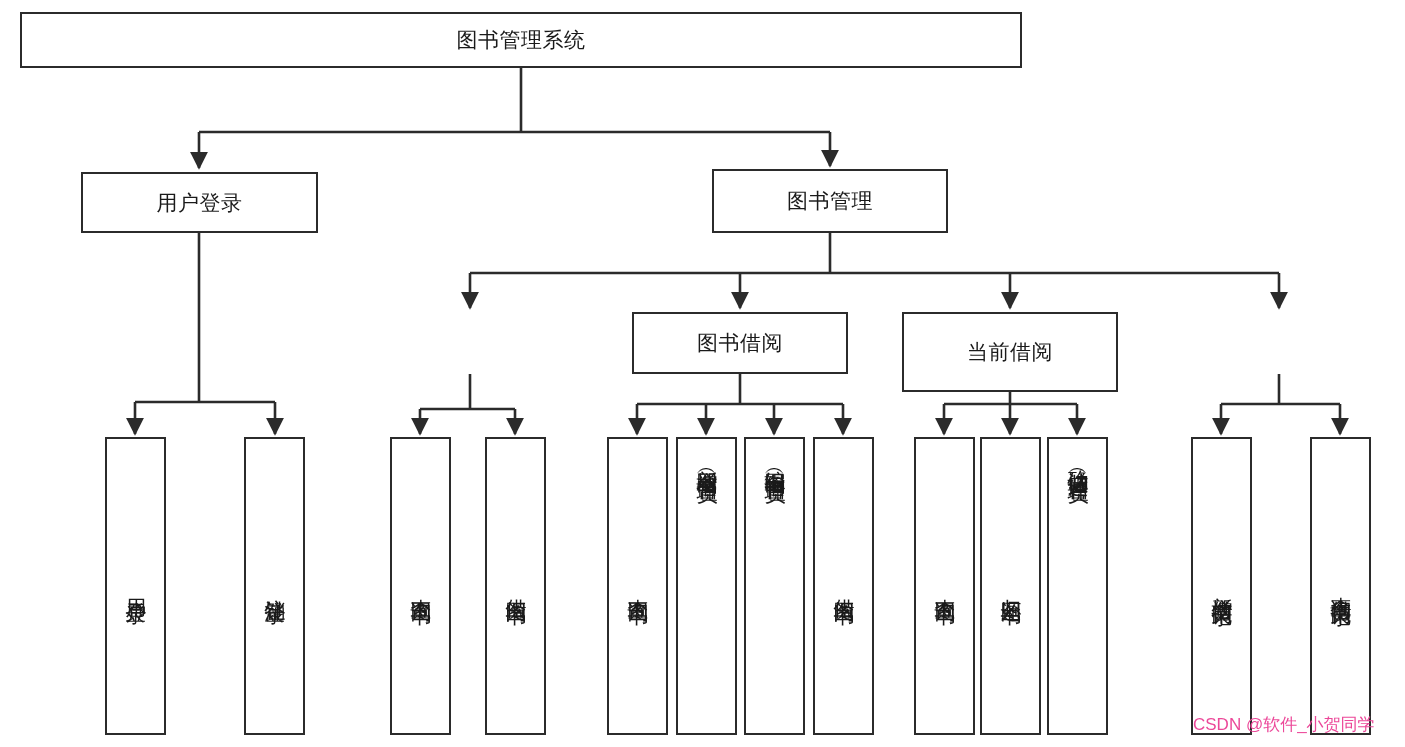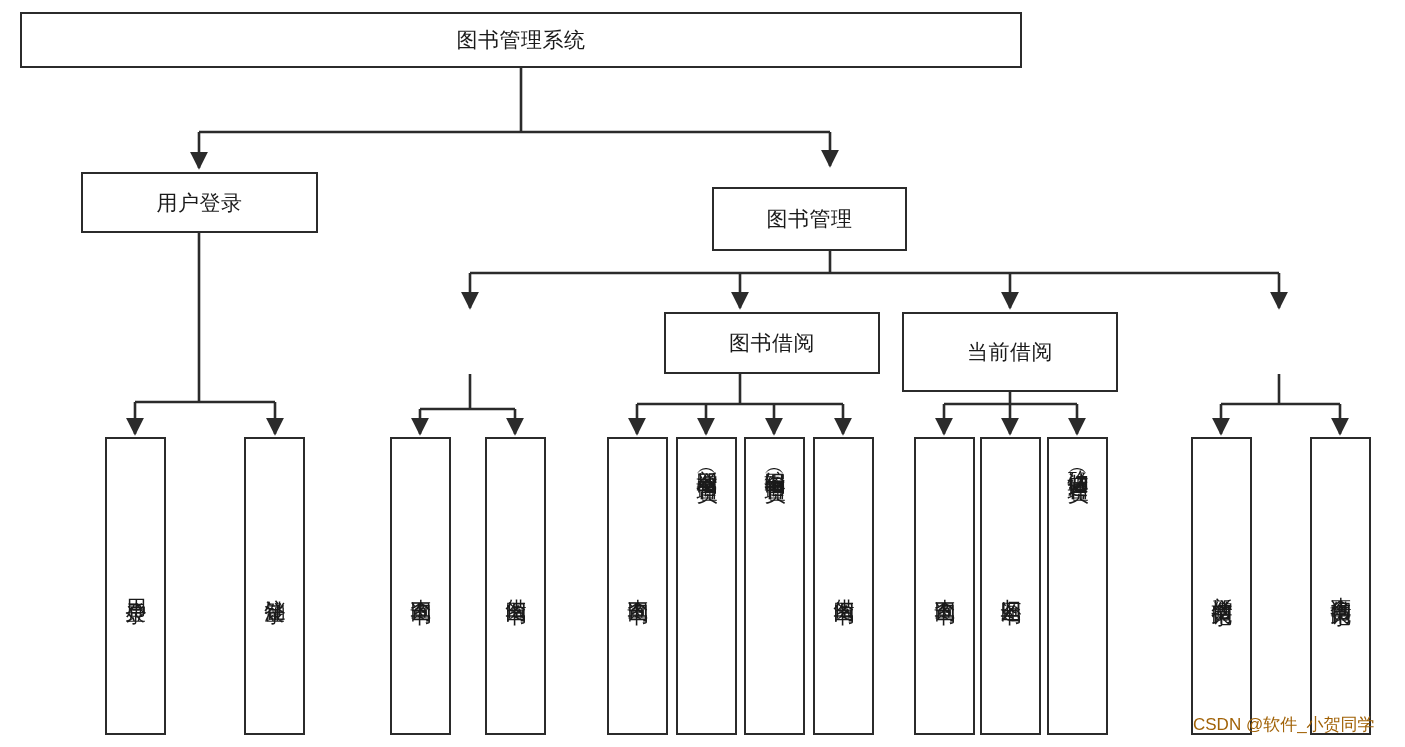--- a/index.html
+++ b/index.html
@@ -63,21 +63,21 @@
   }
   .node.vert.centered {
     align-items: center;
     padding-top: 0;
   }
   #watermark {
     position: absolute;
     left: 1193px;
     top: 713px;
     font-size: 17px;
-    color: #a16207;
+    color: #ec4899;
     white-space: nowrap;
     user-select: none;
   }
 </style>
 </head>
 <body>
 
 <div id="diagram-root">
 
   <svg id="edges-layer" viewBox="0 0 1405 747" width="1405" height="747" xmlns="http://www.w3.org/2000/svg">
@@ -130,25 +130,25 @@
     </g>
   </svg>
 
   <div class="node horiz" style="left:20px; top:12px; width:1002px; height:56px;">
     <span class="node-label">图书管理系统</span>
   </div>
 
   <div class="node horiz" style="left:81px; top:172px; width:237px; height:61px;">
     <span class="node-label">用户登录</span>
   </div>
-  <div class="node horiz" style="left:712px; top:169px; width:195px; height:64px;margin-top:18px;">
+  <div class="node horiz" style="left:712px; top:169px; width:236px; height:64px;">
     <span class="node-label">图书管理</span>
   </div>
 
-  <div class="node horiz" style="left:664px; top:312px; width:216px; height:62px;">
+  <div class="node horiz" style="left:632px; top:312px; width:216px; height:62px;">
     <span class="node-label">图书借阅</span>
   </div>
   <div class="node horiz" style="left:902px; top:312px; width:216px; height:80px;">
     <span class="node-label">当前借阅</span>
   </div>
 
   <div class="node vert centered" style="left:105px; top:437px; width:61px; height:298px;">
     <span class="node-label">用户登录</span>
   </div>
   <div class="node vert centered" style="left:244px; top:437px; width:61px; height:298px;">

